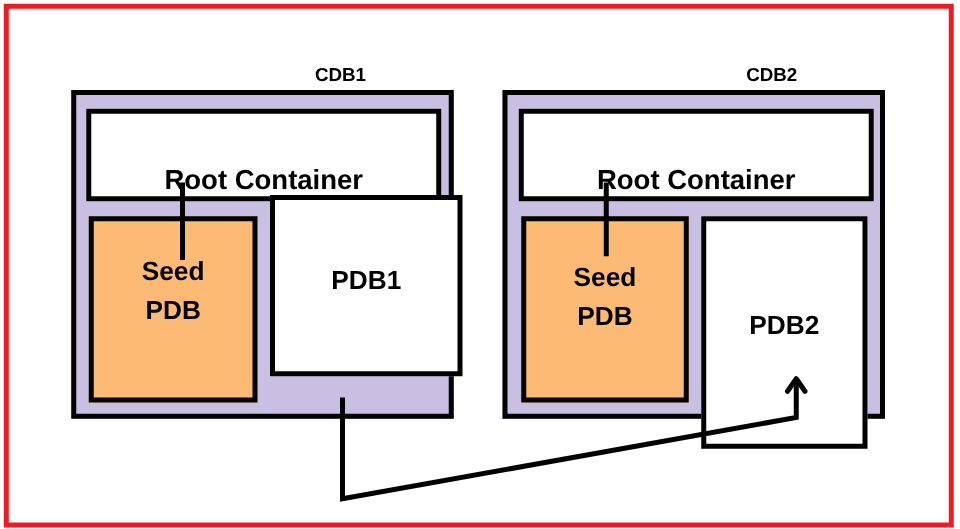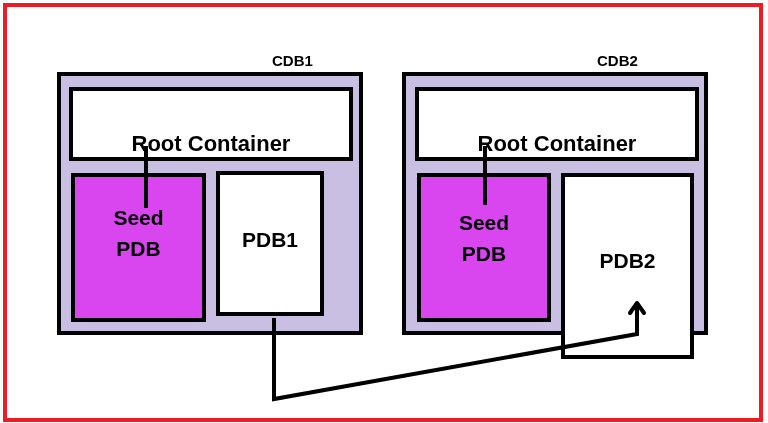--- a/index.html
+++ b/index.html
@@ -6,39 +6,39 @@
     body { width: 768px; height: 423px; position: relative; overflow: hidden;
            font-family: "Liberation Sans", sans-serif; }
     .frame { position: absolute; left: 3px; top: 3px; width: 752px; height: 411px;
              border: 4px solid #ed1c24; box-sizing: content-box; }
     .cdb-label { position: absolute; font-weight: bold; font-size: 15px; color: #000; }
     .cdb { position: absolute; background: #c8bfe3; border: 4px solid #000; box-sizing: border-box; }
     .box { position: absolute; border: 4px solid #000; box-sizing: border-box;
            display: flex; align-items: center; justify-content: center; text-align: center;
            font-weight: bold; color: #000; }
     .root { background: #ffffff; font-size: 22px; align-items: flex-end; }
-    .seed { background: #d946ef; font-size: 21px; line-height: 31px; flex-direction: column; }
+    .seed { background: #fdba74; font-size: 21px; line-height: 31px; flex-direction: column; }
     .pdb { background: #ffffff; font-size: 21px; }
     svg.overlay { position: absolute; left: 0; top: 0; pointer-events: none; }
   </style>
 </head>
 <body>
 
 <div class="frame"></div>
 
-<div class="cdb-label" style="left:252px; top:52px;margin-left:20px;">CDB1</div>
+<div class="cdb-label" style="left:252px; top:52px;">CDB1</div>
 <div class="cdb" style="left:57px; top:72px; width:306px; height:263px;"></div>
 <div class="box root" style="left:69px; top:87px; width:284px; height:74px;">
   <span>Root Container</span>
 </div>
 <div class="box seed" style="left:71px; top:173px; width:135px; height:149px;">
   <span style="margin-top:-30px;">Seed</span>
   <span>PDB</span>
 </div>
-<div class="box pdb" style="left:216px; top:171px; width:108px; height:145px;">
+<div class="box pdb" style="left:216px; top:156px; width:154px; height:145px;">
   <span style="margin-top:-8px;">PDB1</span>
 </div>
 
 <div class="cdb-label" style="left:597px; top:52px;">CDB2</div>
 <div class="cdb" style="left:402px; top:72px; width:306px; height:263px;"></div>
 <div class="box root" style="left:415px; top:87px; width:284px; height:74px;">
   <span>Root Container</span>
 </div>
 <div class="box seed" style="left:417px; top:173px; width:134px; height:149px;">
   <span style="margin-top:-20px;">Seed</span>

